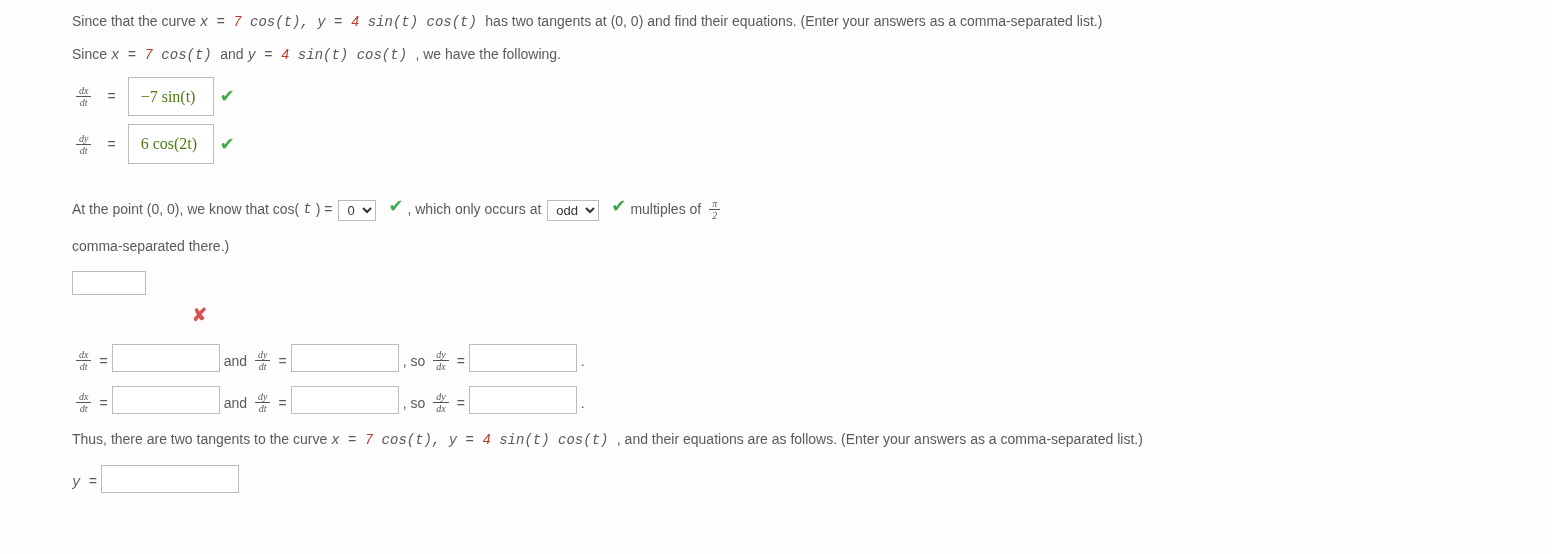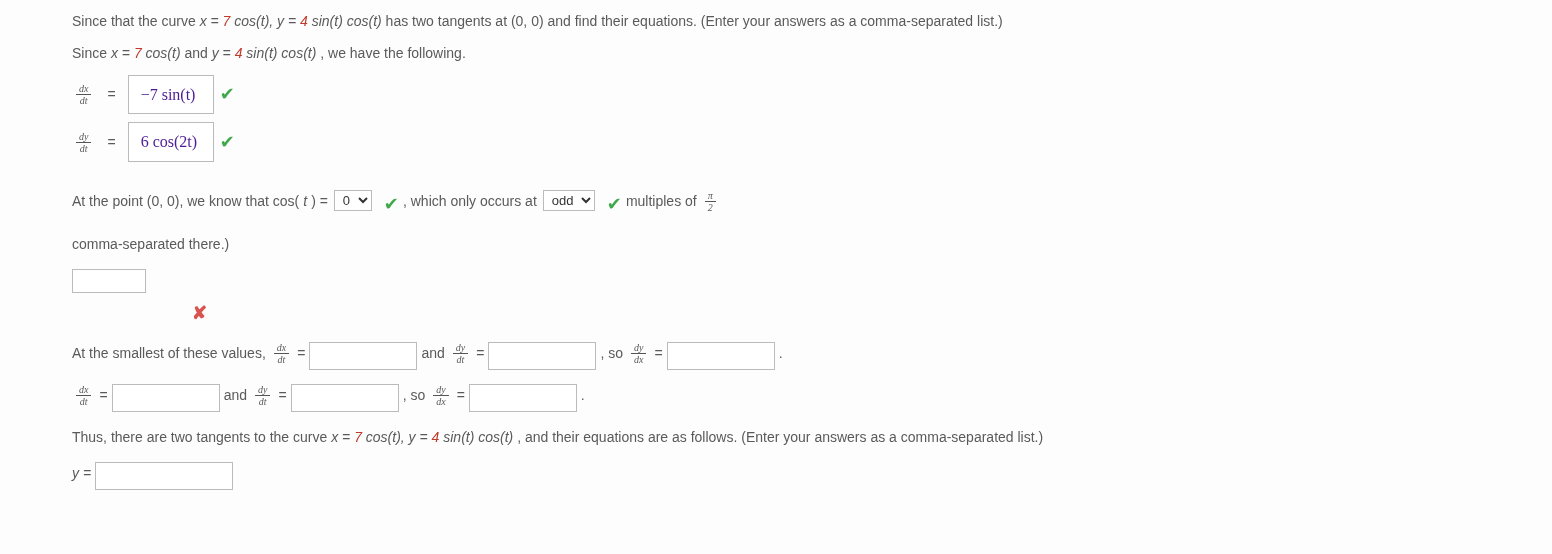--- a/index.html
+++ b/index.html
@@ -41,21 +41,21 @@
   .eq {
     margin: 0 12px;
   }
   .ans-box {
     display: inline-block;
     border: 1px solid #bbb;
     background: #fff;
     padding: 6px 12px;
     font-family: 'Times New Roman', serif;
     font-size: 16px;
-    color: #4c1d95;
+    color: #4d7c0f;
     min-width: 60px;
     min-height: 18px;
     vertical-align: middle;
   }
   .ans-box.small {
     padding: 4px 8px;
     min-width: 90px;
   }
   .ans-box.text-input{
     min-width: 60px;
@@ -76,26 +76,26 @@
   }
   select.inline {
     border: 1px solid #bbb;
     background: #fff;
     padding: 1px 4px;
     font-size: 13px;
     color: #333;
     margin: 0 2px;
   }
   .math {
-    font-family: Liberation Sans, sans-serif;
+    font-family: Liberation Mono, monospace;
     font-style: italic;
   }
   .row {
     display: flex;
-    align-items: flex-start;
+    align-items: flex-end;
     flex-wrap: wrap;
     margin: 14px 0;
     gap: 4px;
   }
   .red {
     color: #c0392b;
   }
   .spacer {
     height: 6px;
   }
@@ -168,21 +168,20 @@
 
 <div class="row">
   <span class="ans-box text-input"></span>
 </div>
 <div class="row" style="margin-top:-8px;">
   <span style="display:inline-block;width:110px;"></span>
   <span class="cross">✘</span>
 </div>
 
 <div class="row">
-  <span>At the smallest of these values, </span>
   <span class="frac">
     <span class="num">dx</span>
       <span class="den">dt</span>
   </span>
   <span> = </span>
   <span class="ans-box small"></span>
   <span> and </span>
   <span class="frac">
     <span class="num">dy</span>
       <span class="den">dt</span>

